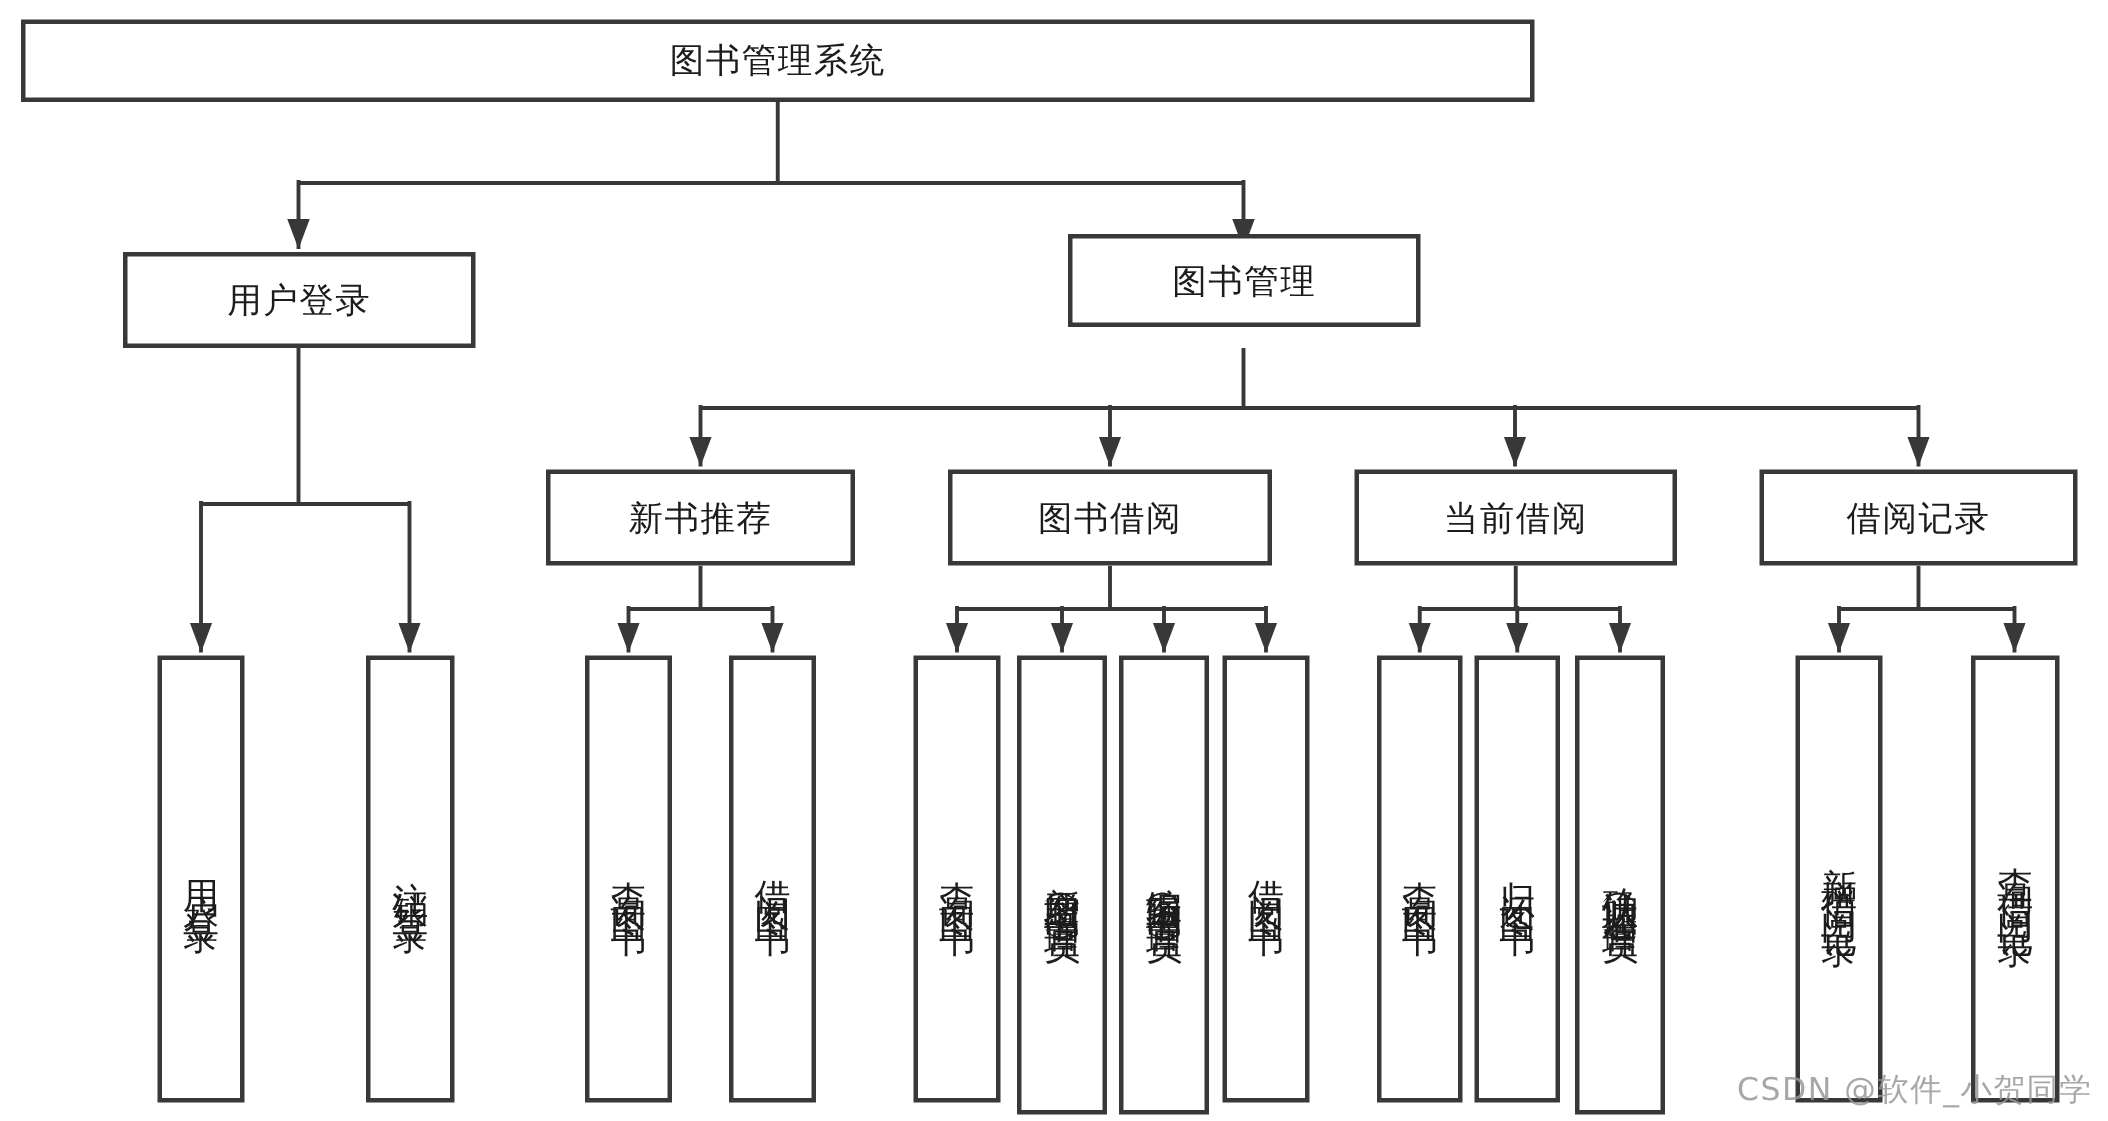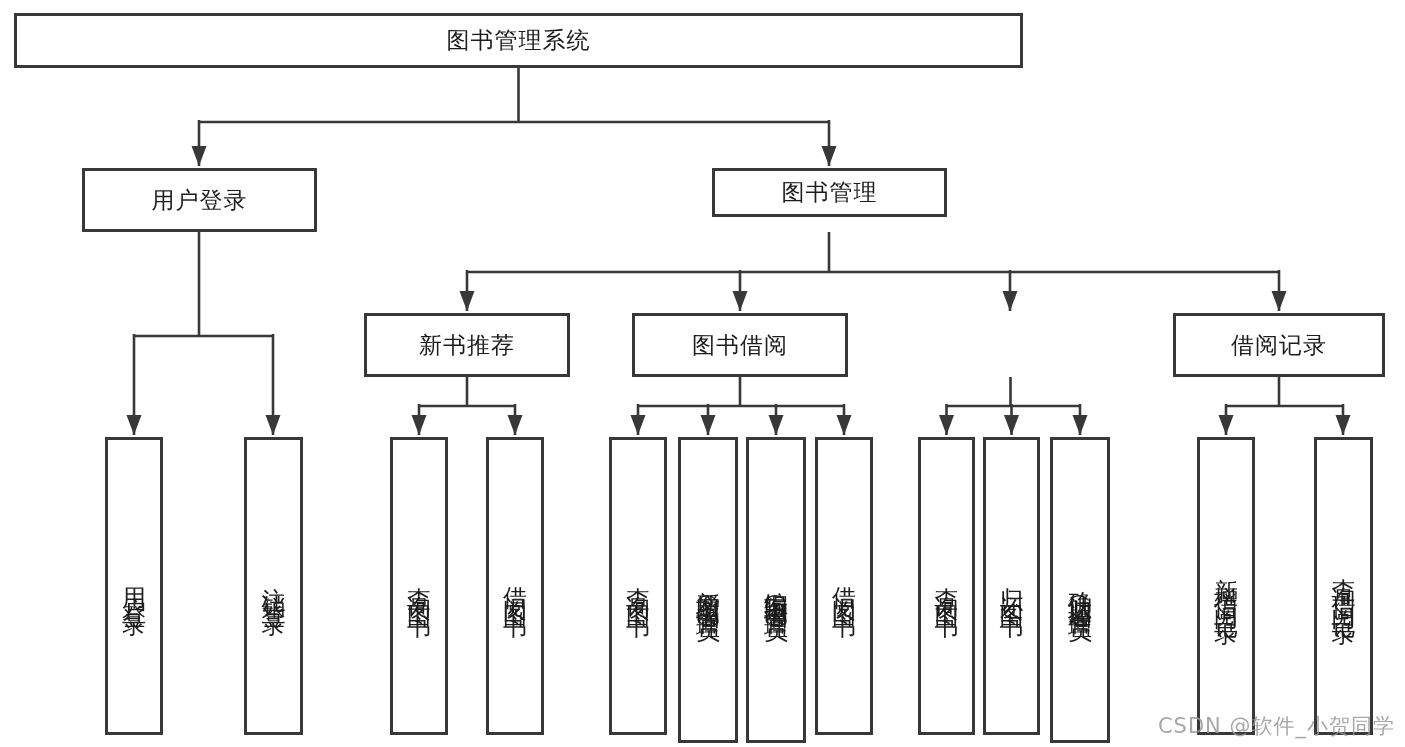--- a/index.html
+++ b/index.html
@@ -123,29 +123,32 @@
     </g>
   </svg>
 
   <div class="box h" style="left:14px;top:13px;width:1009px;height:55px">
     <span class="lbl">图书管理系统</span>
   </div>
 
   <div class="box h" style="left:82px;top:168px;width:235px;height:64px">
     <span class="lbl">用户登录</span>
   </div>
-  <div class="box h" style="left:712px;top:168px;width:235px;height:49px">
+  <div class="box h" style="left:712px;top:156px;width:235px;height:62px">
     <span class="lbl">图书管理</span>
   </div>
 
   <div class="box h" style="left:364px;top:313px;width:206px;height:64px">
     <span class="lbl">新书推荐</span>
   </div>
   <div class="box h" style="left:632px;top:313px;width:216px;height:64px">
     <span class="lbl">图书借阅</span>
+  </div>
+  <div class="box h" style="left:903px;top:313px;width:215px;height:64px">
+    <span class="lbl">当前借阅</span>
   </div>
   <div class="box h" style="left:1173px;top:313px;width:212px;height:64px">
     <span class="lbl">借阅记录</span>
   </div>
 
   <div class="box v" style="left:105px;width:58px">
     <span class="lbl">用户登录</span>
   </div>
   <div class="box v" style="left:244px;width:59px">
     <span class="lbl">注销登录</span>

